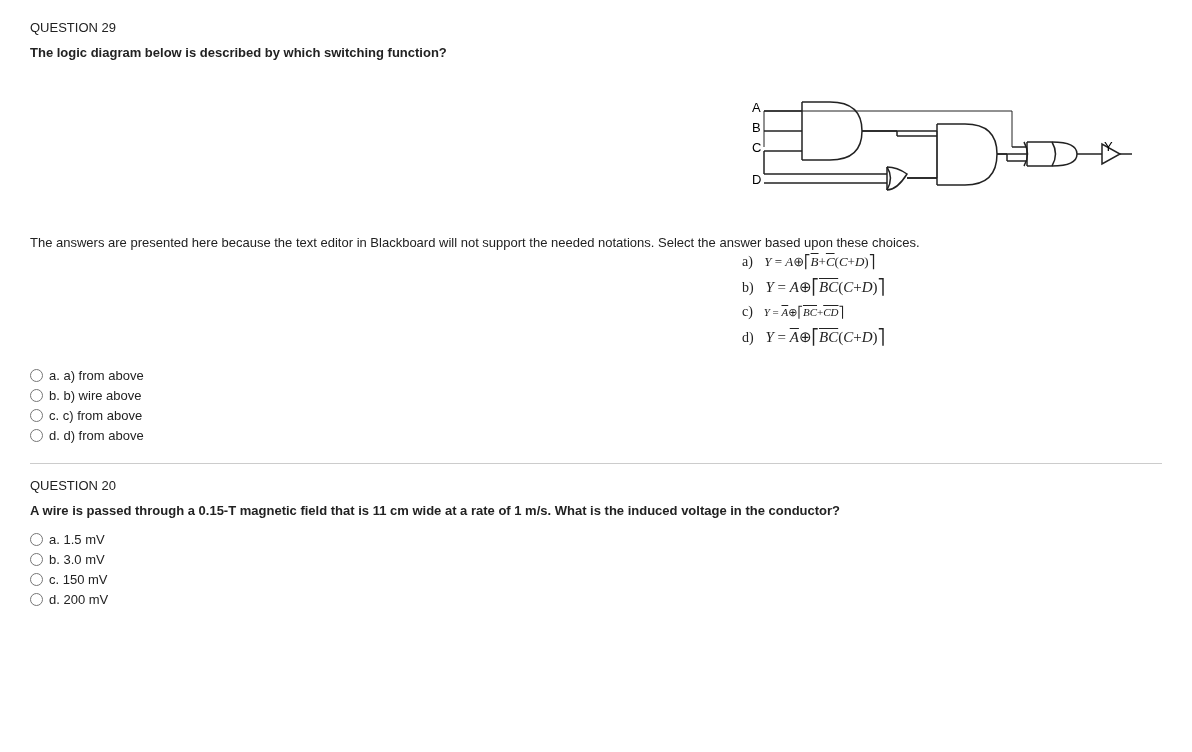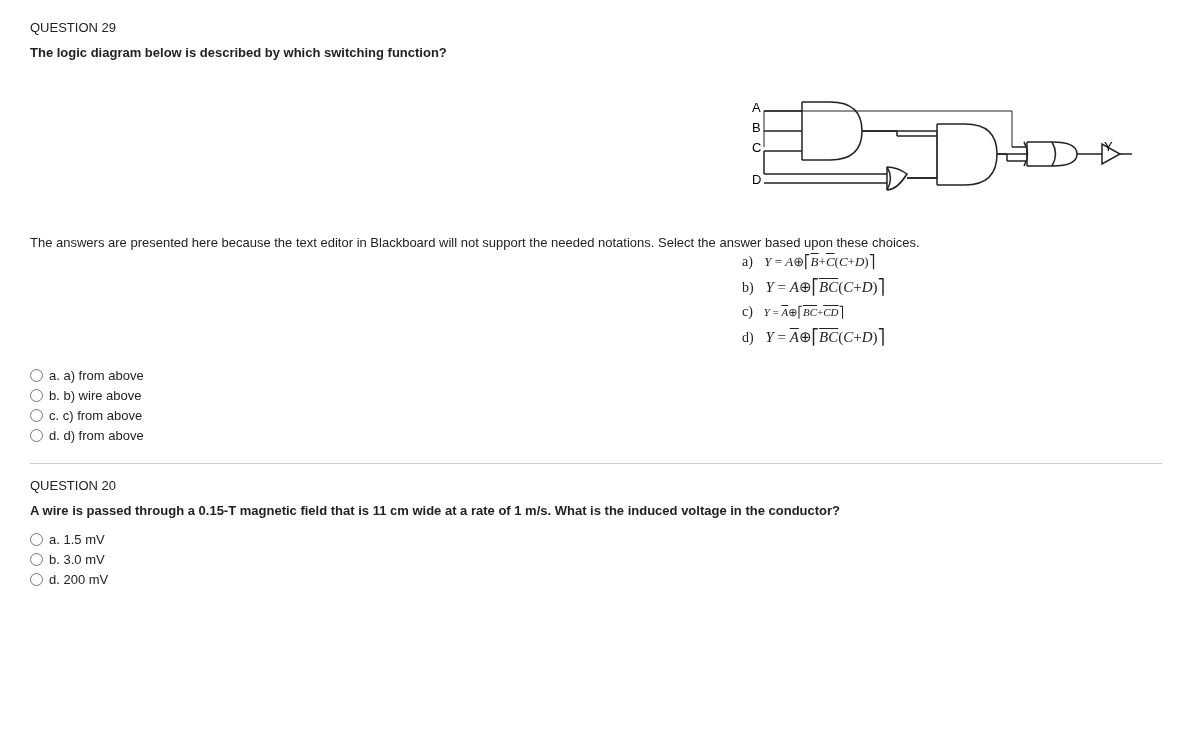--- a/index.html
+++ b/index.html
@@ -243,17 +243,21 @@
   <ul class="radio-options">
     <li>
       <input type="radio" name="q30" value="a" style="">
       <label>a. 1.5 mV</label>
     </li>
     <li>
       <input type="radio" name="q30" value="b" style="">
       <label>b. 3.0 mV</label>
     </li>
     <li>
+      <input type="radio" name="q30" value="c" style="">
+      <label>c. 150 mV</label>
+    </li>
+    <li>
       <input type="radio" name="q30" value="d" style="">
       <label>d. 200 mV</label>
     </li>
   </ul>
 </div>
 
 </body></html>

